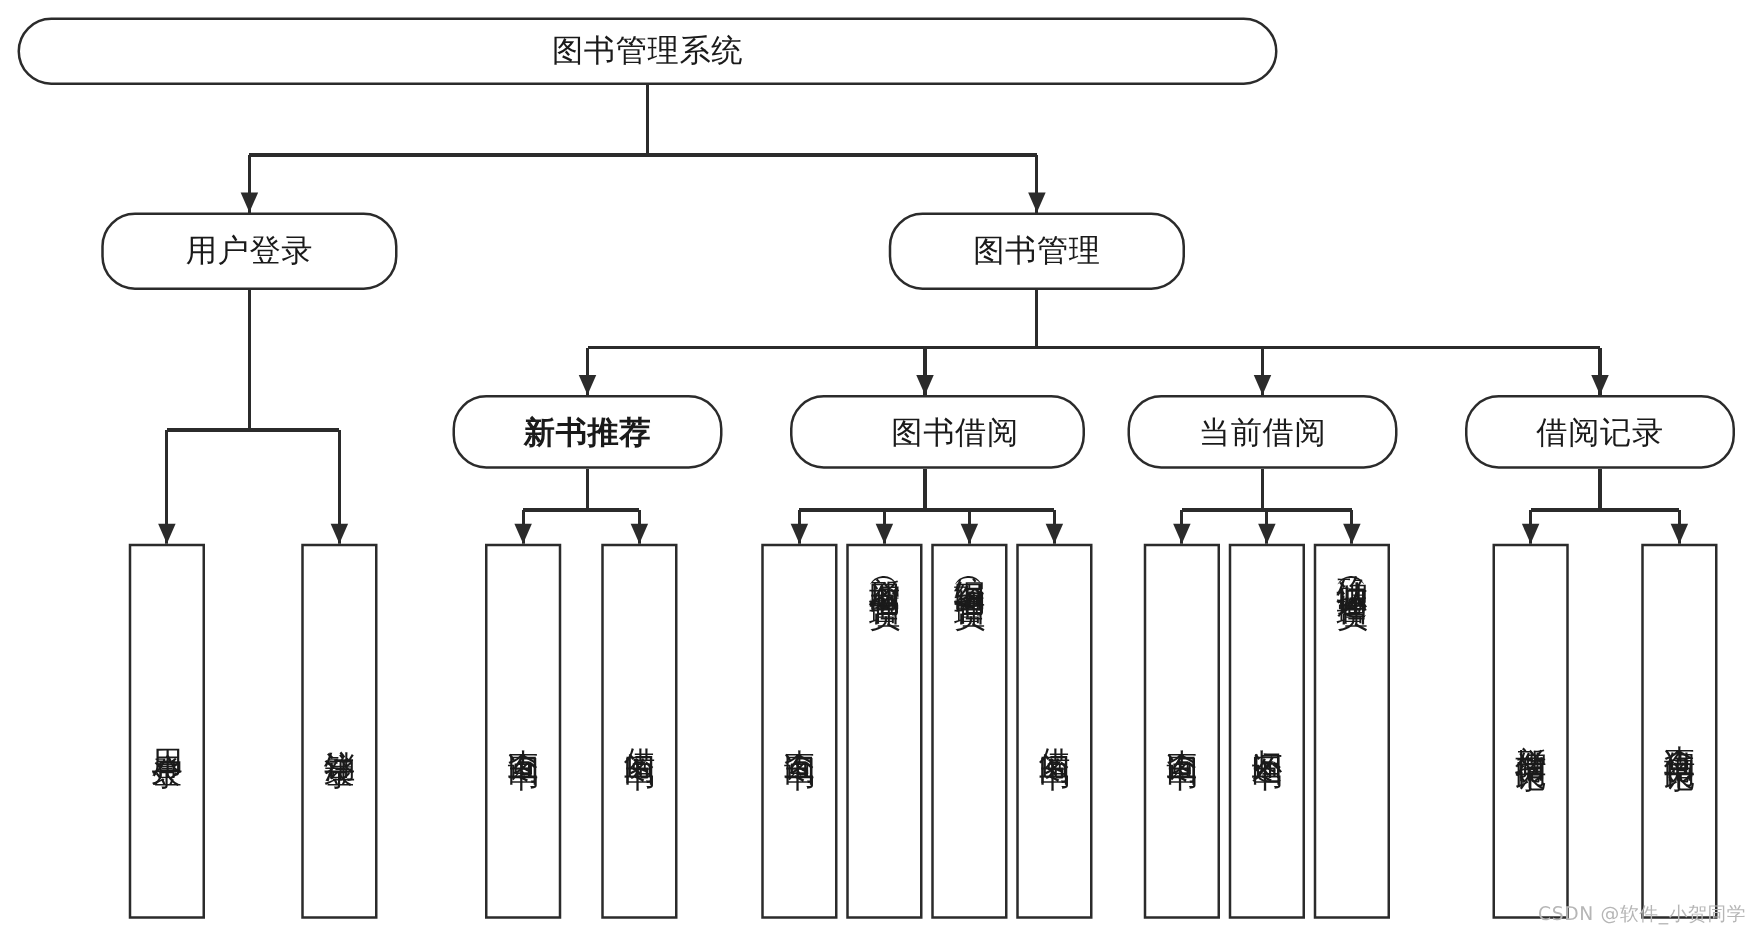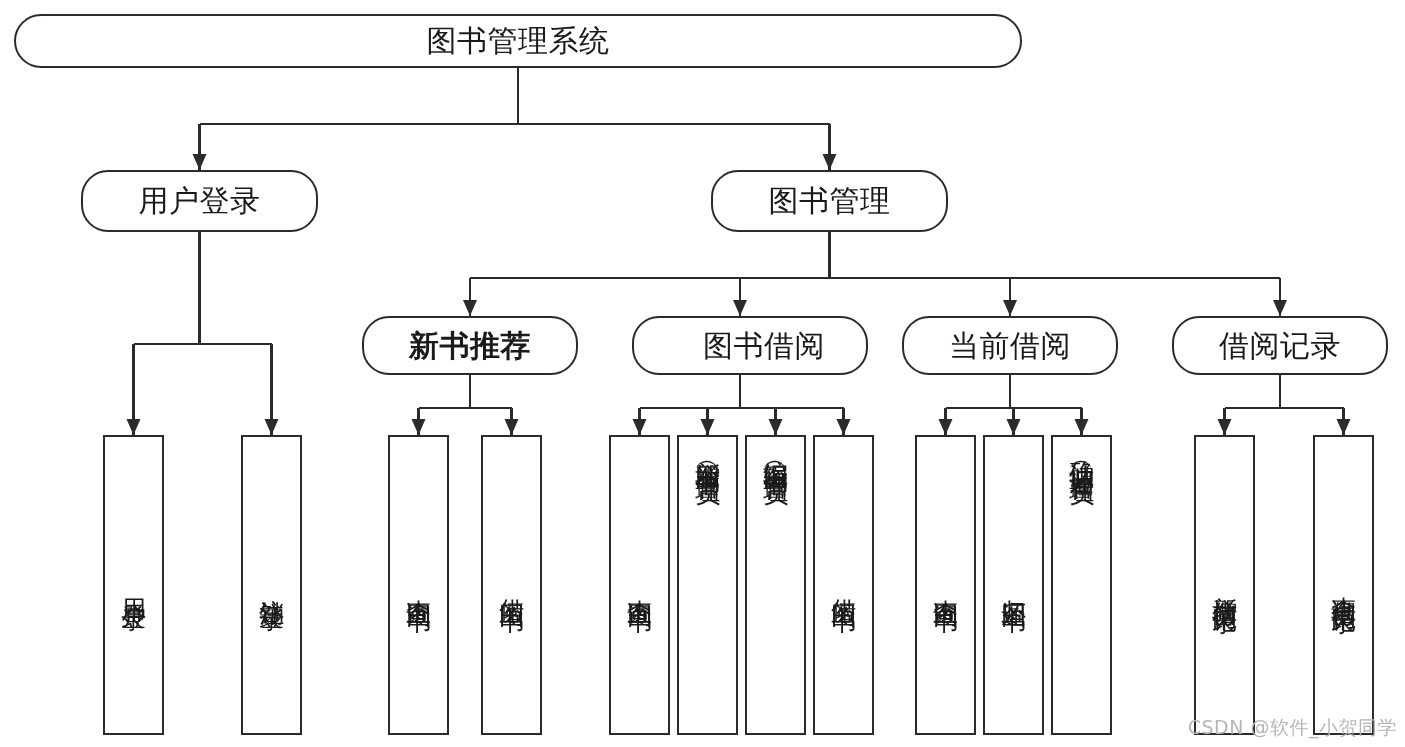--- a/index.html
+++ b/index.html
@@ -27,21 +27,21 @@
     position: absolute;
     box-sizing: border-box;
     border: 2.5px solid #2b2b2b;
     background: #ffffff;
     display: flex;
     align-items: center;
     justify-content: center;
     color: #1a1a1a;
   }
   .node.horiz {
-    font-size: 30px;
+    font-size: 25px;
     line-height: 1.2;
     letter-spacing: 0.5px;
     border-radius: 27px;
   }
   .node.vert {
     writing-mode: vertical-rl;
     text-orientation: upright;
     font-size: 25px;
     line-height: 1.18;
     letter-spacing: 3px;
@@ -54,21 +54,21 @@
     justify-content: flex-start;
   }
   .node .label {
     display: block;
     white-space: pre-wrap;
   }
   #watermark {
     position: absolute;
     right: 8px;
     bottom: 6px;
-    font-size: 19px;
+    font-size: 15px;
     color: #b6b6b6;
     letter-spacing: 0.5px;
     white-space: nowrap;
   }
 </style>
 </head>
 <body>
 
 <div id="canvas">
   <svg id="edges" viewBox="0 0 1405 747">

